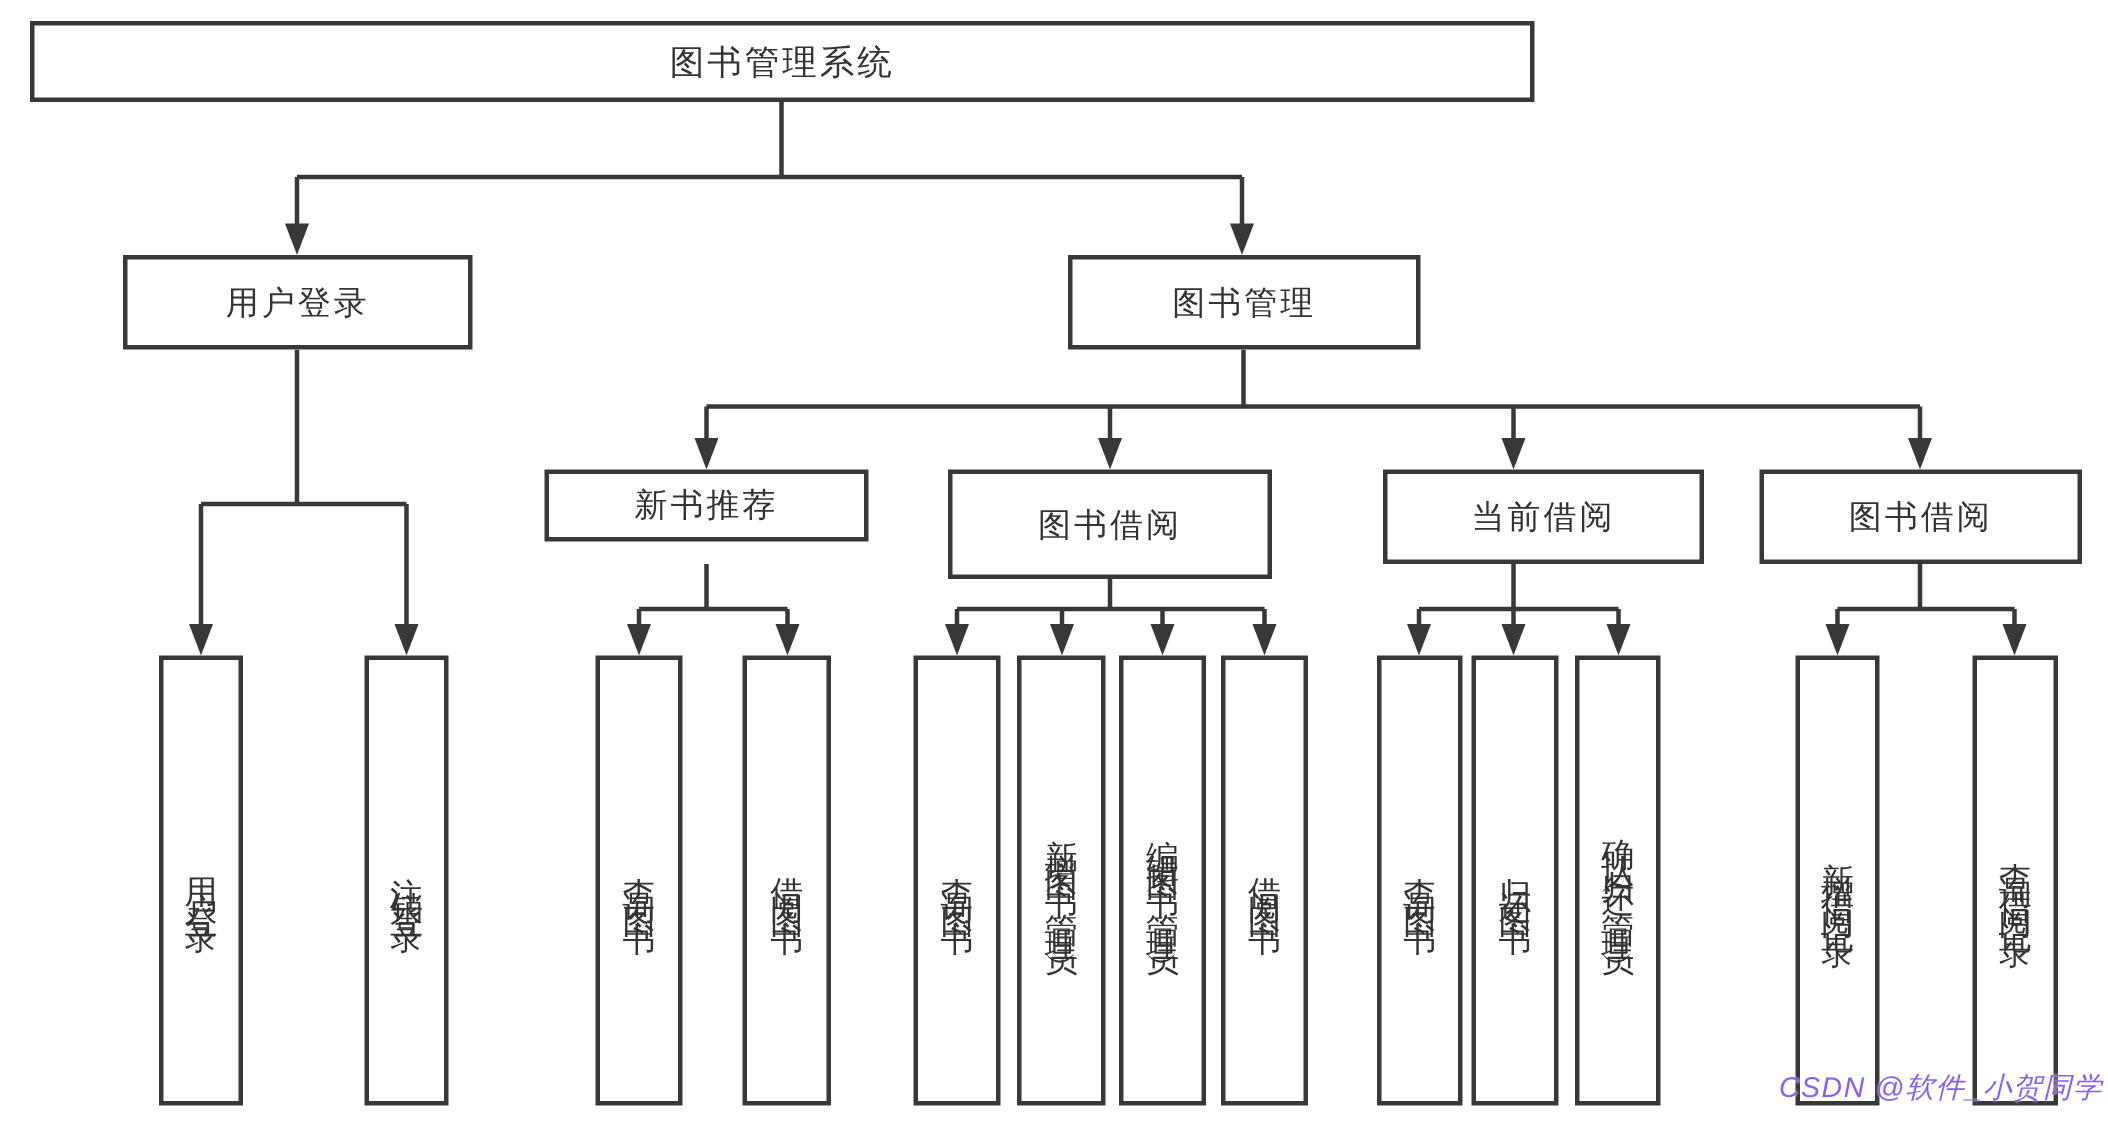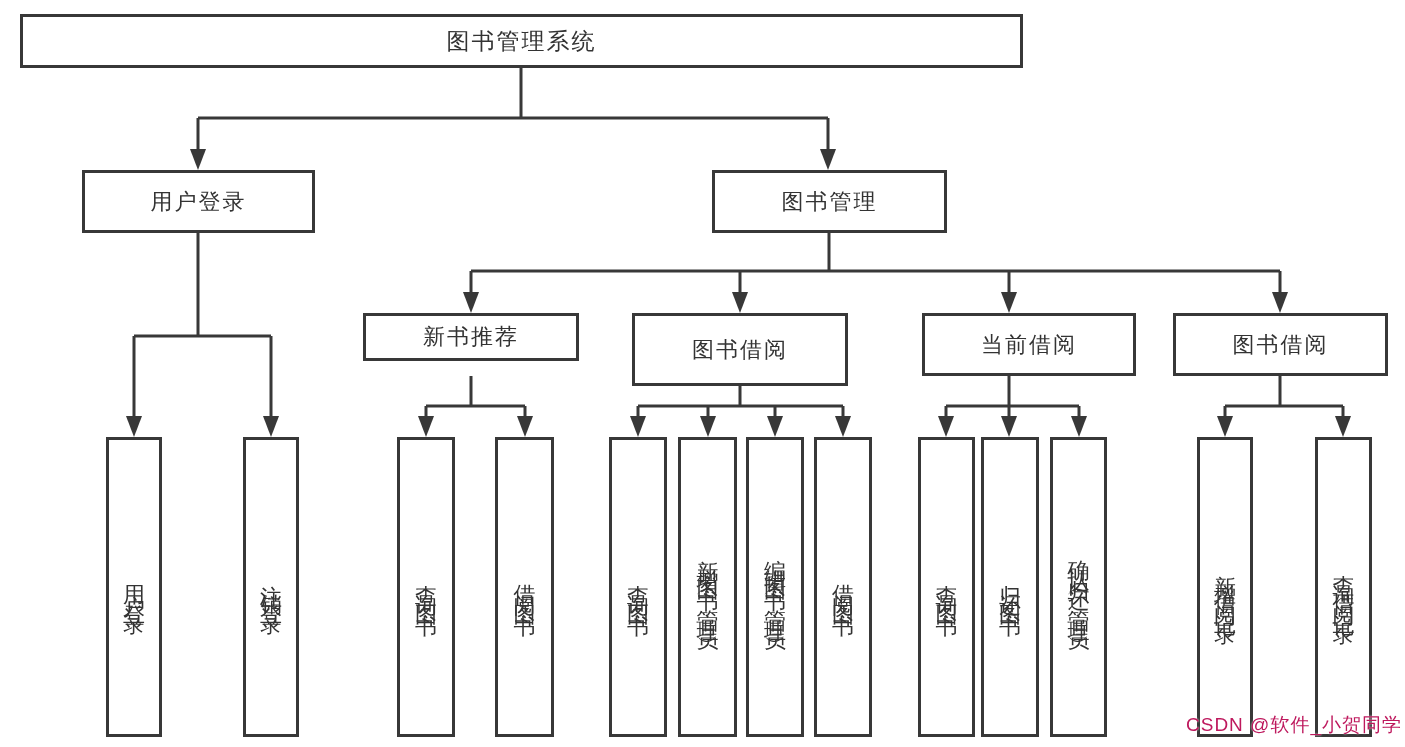--- a/index.html
+++ b/index.html
@@ -47,25 +47,26 @@
     writing-mode: vertical-rl;
     text-orientation: mixed;
     letter-spacing: 10px;
     line-height: 1;
   }
   .watermark {
     position: absolute;
     left: 1186px;
     top: 712px;
     font-size: 19px;
-    color: #be185d;
+    color: #8b5cf6;
     letter-spacing: 1px;
     z-index: 3;
     text-shadow: 0 0 2px #ffffff;
     white-space: nowrap;
+    font-style: italic;
   }
 </style>
 </head>
 <body>
 
 <div class="canvas">
 
   <svg class="connectors" viewBox="0 0 1405 747" xmlns="http://www.w3.org/2000/svg">
     <g stroke="#383838" stroke-width="3" fill="none">
       <path d="M521 68 V118 M198 118 H828 M198 118 V164 M828 118 V164"></path>

